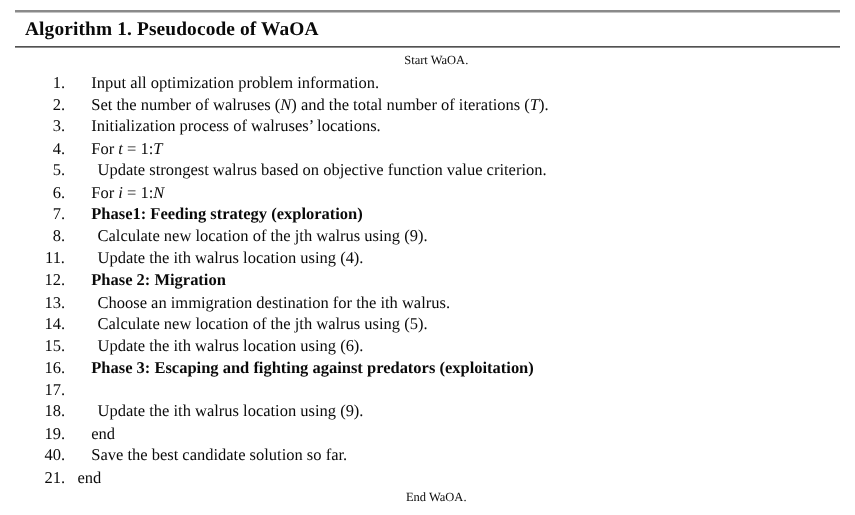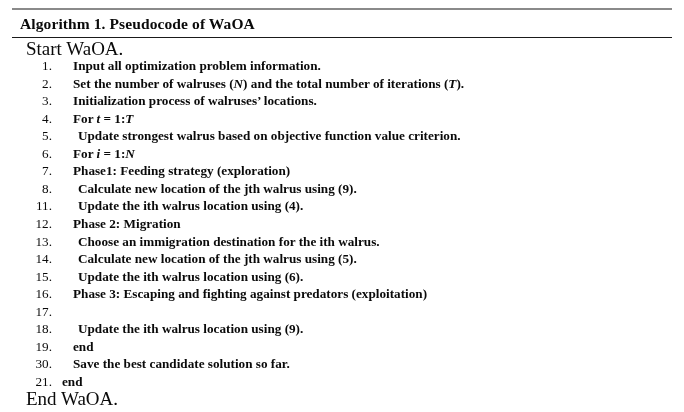--- a/index.html
+++ b/index.html
@@ -57,30 +57,31 @@
 
   .ln {
     display: inline-block;
     width: 32px;
     text-align: right;
     flex: 0 0 32px;
     padding-left: 8px;
   }
   .ln::after { content: ""; }
 
-  .txt { padding-left: 0; font-weight: bold; }      
+  .txt { padding-left: 0; }      
   .i1 .txt { margin-left: 10px; }     
   .i2 .txt { margin-left: 21px; }     
   .i3 .txt { margin-left: 26px; }     
 
   .bare {
-    font-size: 19px;
+    font-size: 10px;
     line-height: 17.55px;
     padding-left: 14px;
     white-space: nowrap;
+    text-align: center;
   }
 
   .b { font-weight: bold; }
   .it { font-style: italic; }
 </style>
 </head>
 <body>
 
 <div class="algorithm-box">
 
@@ -156,21 +157,21 @@
         </div>
         <div class="code-line i3">
           <span class="ln">18.</span>
           <span class="txt">Update the ith walrus location using (9).</span>
         </div>
         <div class="code-line i2">
           <span class="ln">19.</span>
           <span class="txt">end</span>
         </div>
         <div class="code-line i2">
-          <span class="ln">30.</span>
+          <span class="ln">40.</span>
           <span class="txt">Save the best candidate solution so far.</span>
         </div>
         <div class="code-line i1">
           <span class="ln">21.</span>
           <span class="txt">end</span>
         </div>
       </div>
 
     <div class="bare">End WaOA.</div>
 

